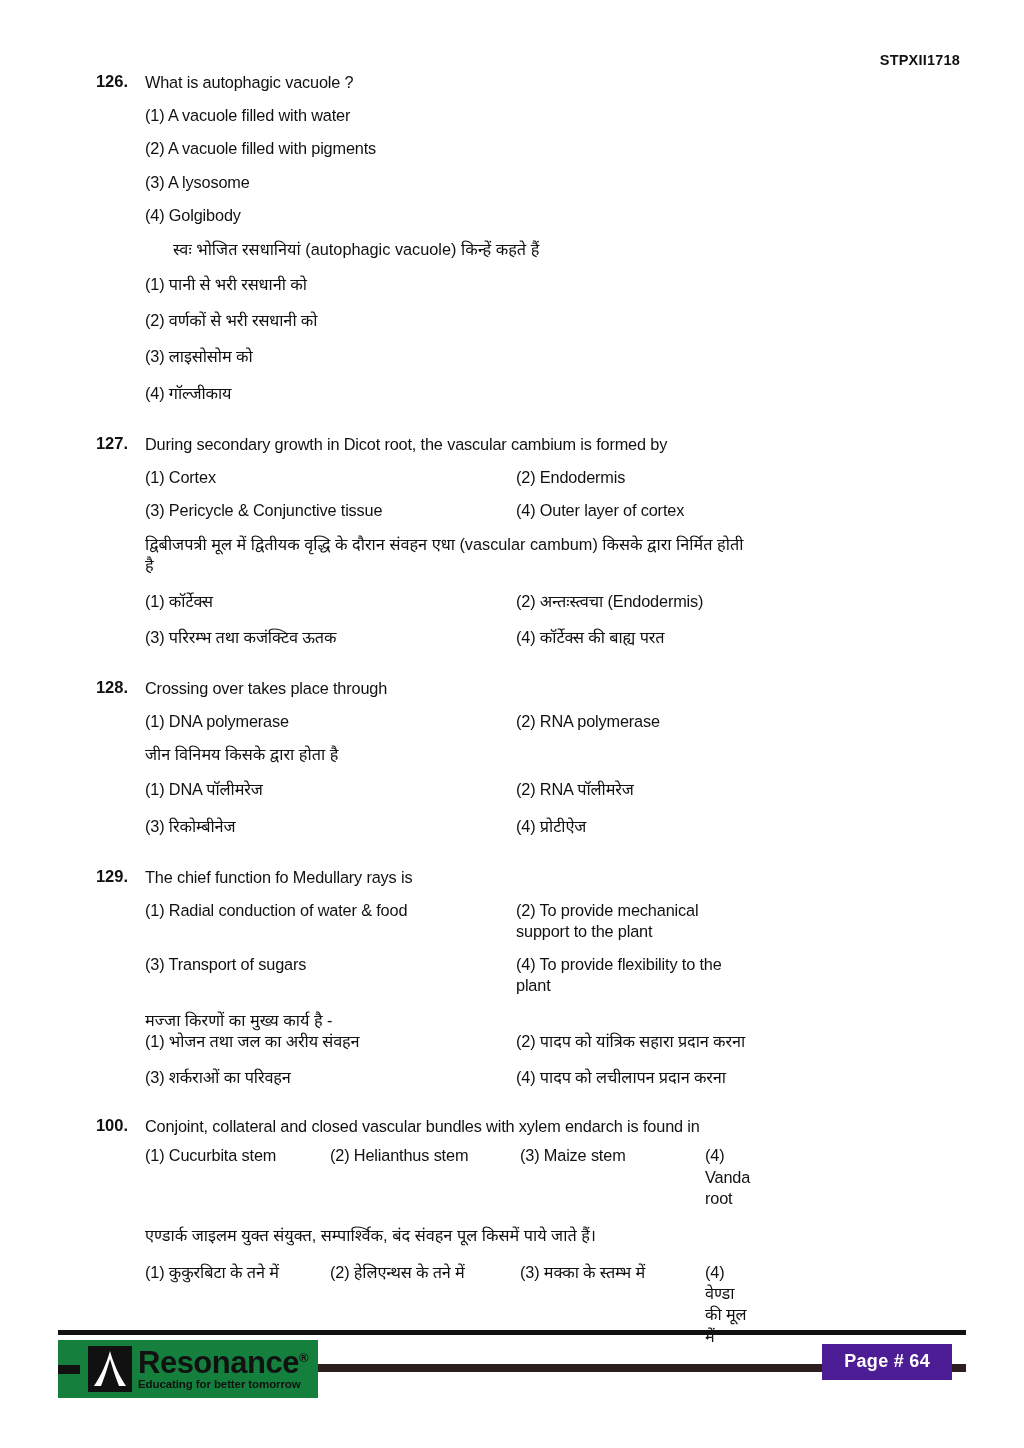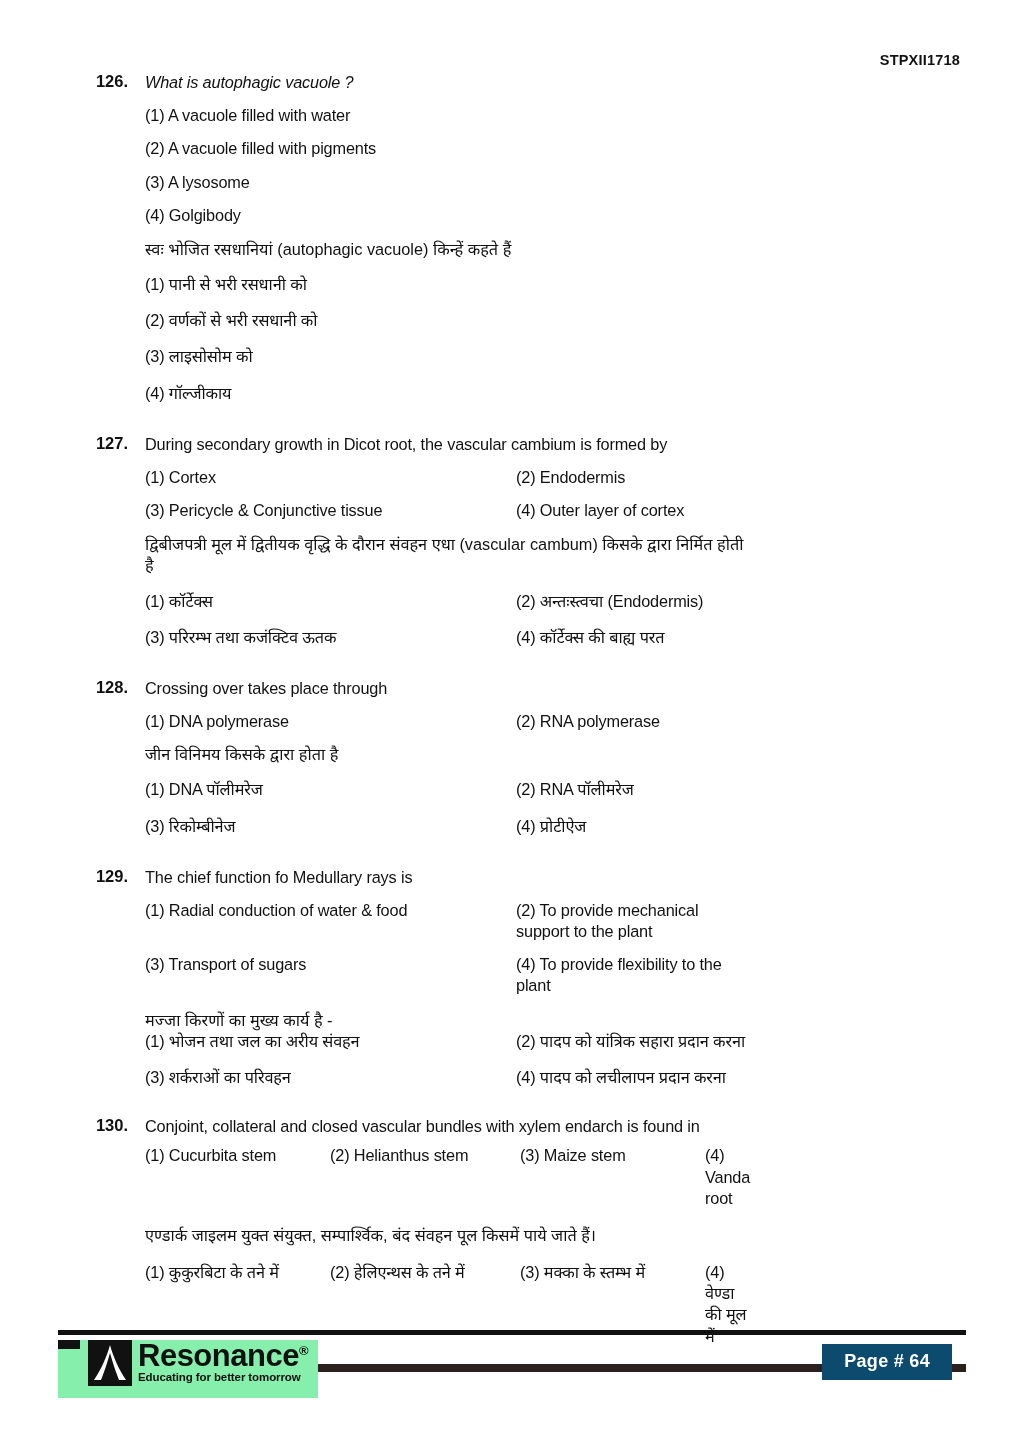--- a/index.html
+++ b/index.html
@@ -101,22 +101,22 @@
     position:absolute;
     left:58px; top:46px;
     width:908px; height:8px;
     background:#2b201e;
   }
   .logo-block {
     position:absolute;
     left:58px; top:22px;
     height:58px;
     display:flex;
-    align-items:flex-start;
-    background:#86efac;
+    align-items:center;
+    background:#15803d;
     padding-right:10px;
   }
   .logo-dash {
     width:22px; height:9px;
     background:#111;
     margin-right:8px;
   }
   .logo-mark {
     width:44px; height:46px;
     background:#111;
@@ -144,45 +144,45 @@
     display:block;
     font-size:11.5px;
     font-weight:bold;
     letter-spacing:-0.1px;
     color:#111;
     margin-top:1px;
   }
   .page-badge {
     position:absolute;
     right:72px; top:26px;
-    background:#0c4a6e;
+    background:#4c1d95;
     color:#ffffff;
     font-size:18px;
     font-weight:bold;
     padding:7px 22px 8px 22px;
     letter-spacing:0.3px;
   }
 </style>
 </head>
 <body>
 
 <div class="header">STPXII1718</div>
 
 <div class="sheet">
 
   <div class="question" style="margin-bottom:30px;">
     <div class="qnum">126.</div>
-    <div class="stem" style="margin-bottom:12px;font-style:italic;">What is autophagic vacuole ?</div>
+    <div class="stem" style="margin-bottom:12px;">What is autophagic vacuole ?</div>
     <div class="opts-stack">
       <div class="opt" style="margin-bottom:12px;">(1) A vacuole filled with water</div>
       <div class="opt" style="margin-bottom:12px;">(2) A vacuole filled with pigments</div>
       <div class="opt" style="margin-bottom:12px;">(3) A lysosome</div>
       <div class="opt" style="margin-bottom:13px;">(4) Golgibody</div>
     </div>
-    <div class="stem hi" style="margin-bottom:14px;">स्वः भोजित रसधानियां (autophagic vacuole) किन्हें कहते हैं</div>
+    <div class="stem hi" style="margin-bottom:14px;margin-left:28px;">स्वः भोजित रसधानियां (autophagic vacuole) किन्हें कहते हैं</div>
     <div class="opts-stack">
       <div class="opt hi" style="margin-bottom:15px;">(1) पानी से भरी रसधानी को</div>
       <div class="opt hi" style="margin-bottom:15px;">(2) वर्णकों से भरी रसधानी को</div>
       <div class="opt hi" style="margin-bottom:15px;">(3) लाइसोसोम को</div>
       <div class="opt hi">(4) गॉल्जीकाय</div>
     </div>
   </div>
 
   <div class="question" style="margin-bottom:30px;">
     <div class="qnum">127.</div>
@@ -240,21 +240,21 @@
       <div class="optcell hi">(1) भोजन तथा जल का अरीय संवहन</div>
       <div class="optcell hi">(2) पादप को यांत्रिक सहारा प्रदान करना</div>
     </div>
     <div class="opt-row">
       <div class="optcell hi">(3) शर्कराओं का परिवहन</div>
       <div class="optcell hi">(4) पादप को लचीलापन प्रदान करना</div>
     </div>
   </div>
 
   <div class="question">
-    <div class="qnum">130.</div>
+    <div class="qnum">100.</div>
     <div class="stem" style="margin-bottom:8px;">Conjoint, collateral and closed vascular bundles with xylem endarch is found in</div>
     <div class="opt-row4" style="margin-bottom:16px;">
       <div class="optcell c1">(1) Cucurbita stem</div>
       <div class="optcell c2">(2) Helianthus stem</div>
       <div class="optcell c3">(3) Maize stem</div>
       <div class="optcell c4">(4) Vanda root</div>
     </div>
     <div class="stem hi" style="margin-bottom:16px;">एण्डार्क जाइलम युक्त संयुक्त, सम्पार्श्विक, बंद संवहन पूल किसमें पाये जाते हैं।</div>
     <div class="opt-row4">
       <div class="optcell c1 hi">(1) कुकुरबिटा के तने में</div>

